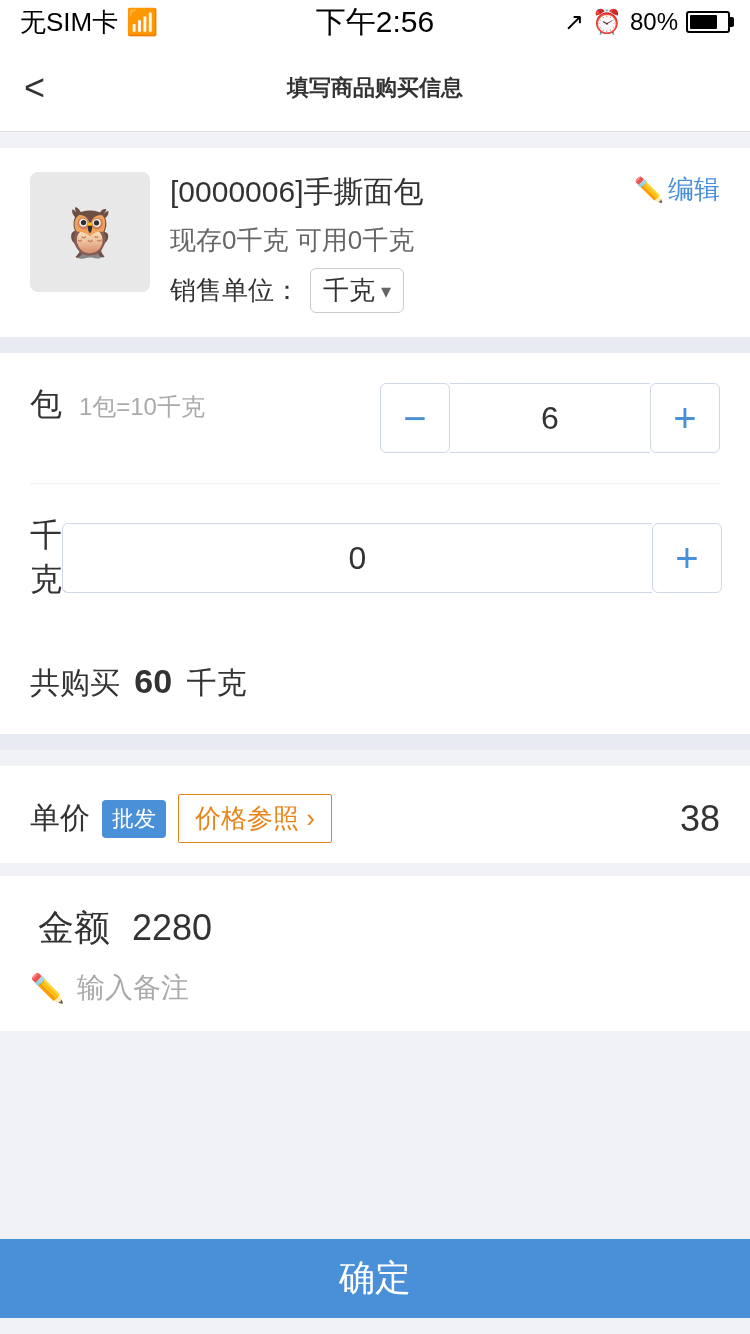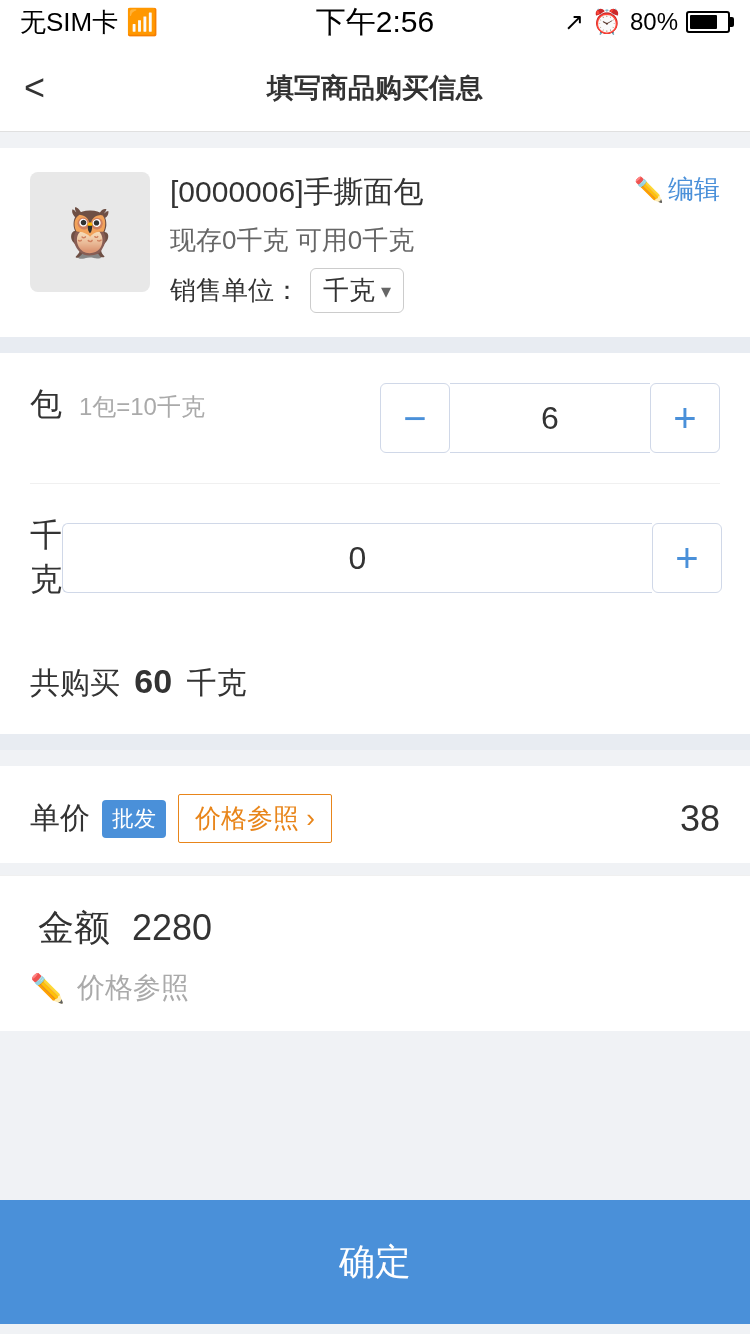--- a/index.html
+++ b/index.html
@@ -83,21 +83,21 @@
       border-bottom: 1px solid #e0e0e0;
     }
     .nav-back {
       position: absolute;
       left: 24px;
       font-size: 36px;
       color: #333;
       cursor: pointer;
     }
     .nav-title {
-      font-size: 27px;
+      font-size: 22px;
       font-weight: 600;
       color: #333;
     }
 
     
     .product-card {
       background: #fff;
       margin-top: 16px;
       padding: 24px 30px;
       display: flex;
@@ -347,24 +347,24 @@
     
     .bottom-area {
       background: #f0f2f5;
       flex: 1;
       min-height: 360px;
     }
 
     
     .confirm-btn {
       position: fixed;
-      bottom: 10px;
+      bottom: 16px;
       left: 0;
       width: 750px;
-      height: 124px;
+      height: 79px;
       background: #4a90d9;
       display: flex;
       align-items: center;
       justify-content: center;
       font-size: 36px;
       color: #fff;
       font-weight: 500;
       cursor: pointer;
       border: none;
     }
@@ -453,19 +453,19 @@
   </div>
 </div>
 
 <div class="amount-section">
   <div class="amount-row">
     <span>金额</span>
     <span style="margin-left:12px;">2280</span>
   </div>
   <div class="remark-row">
     <span class="pencil-icon">✏️</span>
-    <span>价格参照</span>
+    <span>输入备注</span>
   </div>
 </div>
 
 <div class="bottom-area"></div>
 
 <button class="confirm-btn">确定</button>
 
 </body></html>

